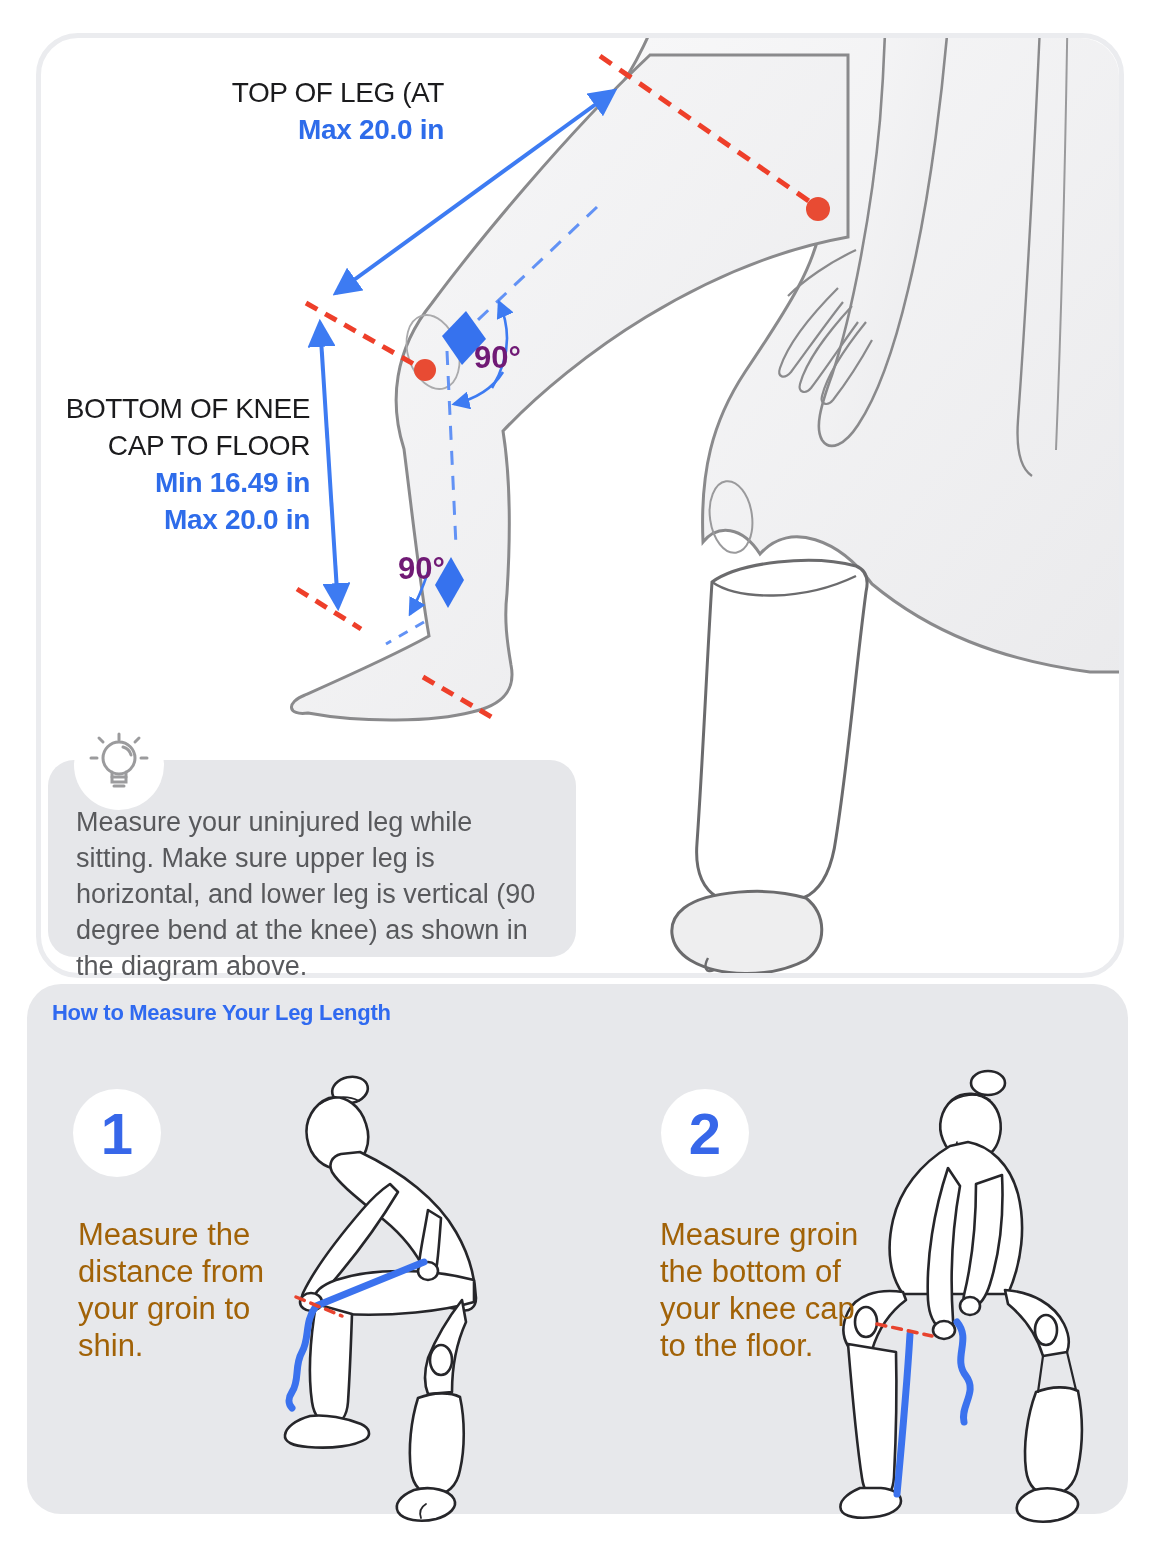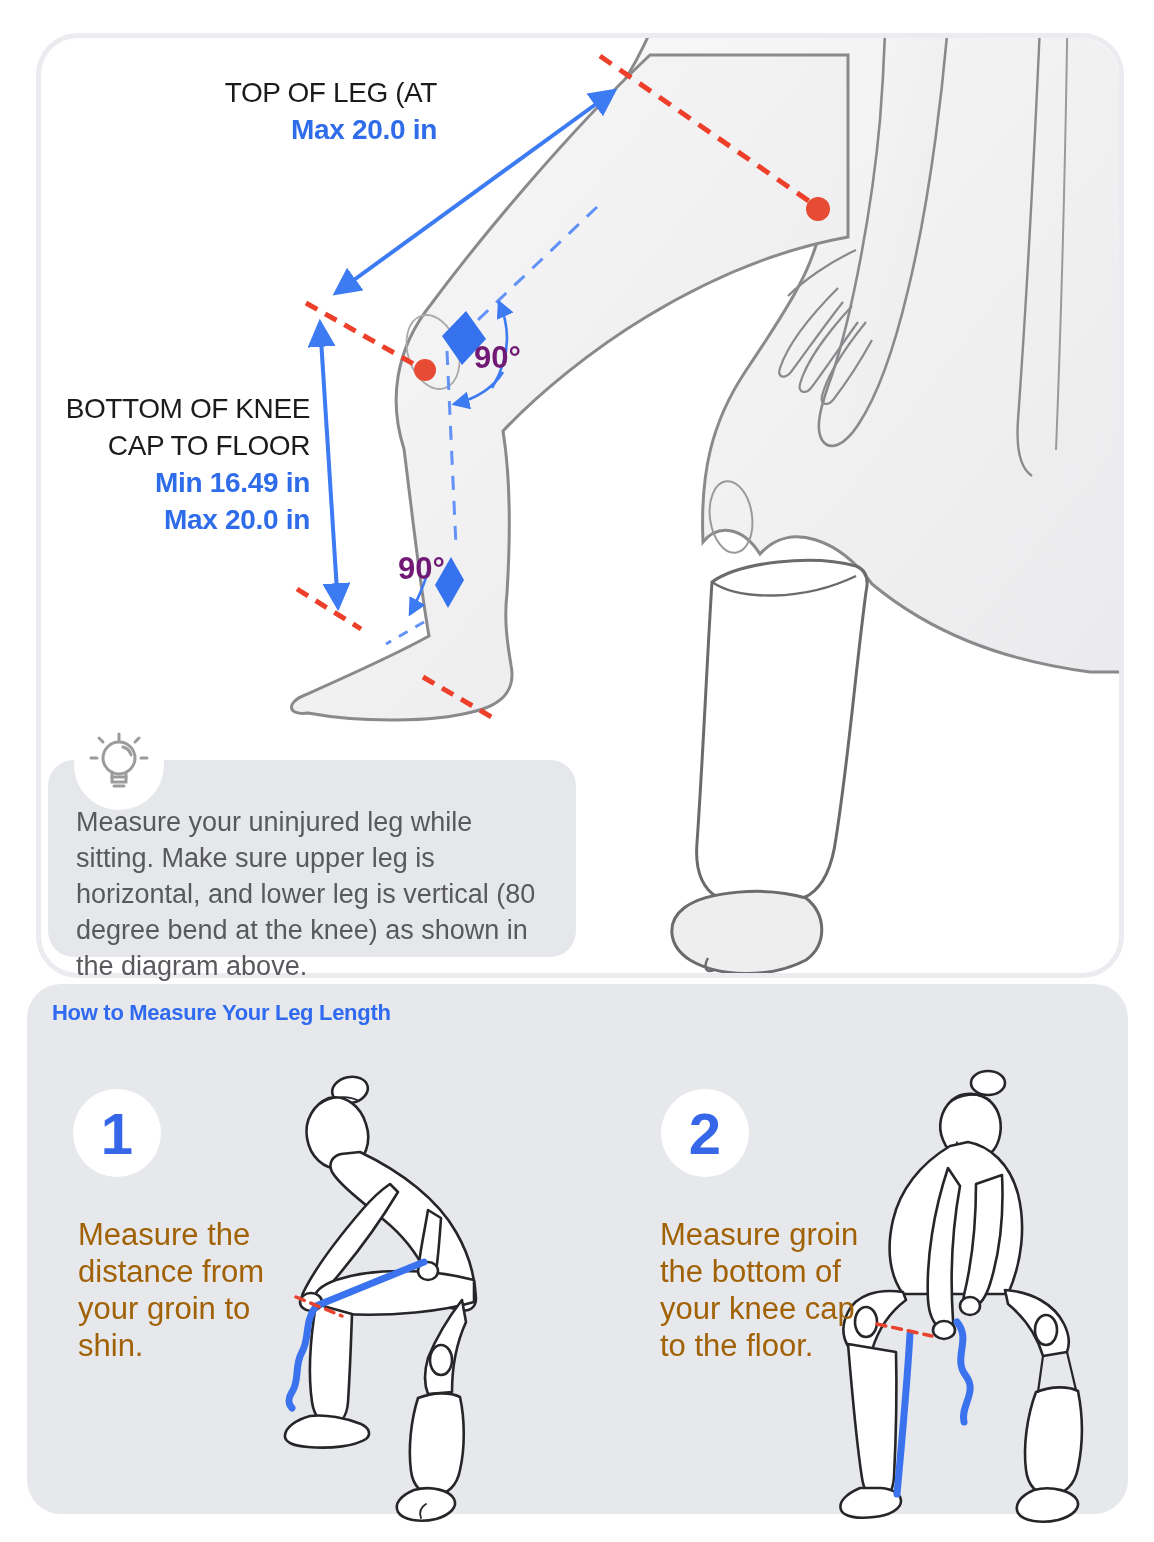--- a/index.html
+++ b/index.html
@@ -37,21 +37,21 @@
         <line x1="40" y1="66" x2="50" y2="66"></line>
         <path d="M 49,27 C 53,28 56,31 57,35"></path>
         <line x1="45" y1="14" x2="45" y2="20"></line>
         <line x1="23" y1="38" x2="17" y2="38"></line>
         <line x1="67" y1="38" x2="73" y2="38"></line>
         <line x1="29" y1="22" x2="25" y2="18"></line>
         <line x1="61" y1="22" x2="65" y2="18"></line>
       </g>
     </svg>
   </div>
-  <div class="tiptext">Measure your uninjured leg while sitting. Make sure upper leg is horizontal, and lower leg is vertical (80 degree bend at the knee) as shown in the diagram above.</div>
+  <div class="tiptext">Measure your uninjured leg while sitting. Make sure upper leg is horizontal, and lower leg is vertical (90 degree bend at the knee) as shown in the diagram above.</div>
 </div>
 
 <svg class="art" width="1154" height="1542" viewBox="0 0 1154 1542">
   <defs>
     <linearGradient id="bodyfill" x1="0" y1="0" x2="1" y2="1">
       <stop offset="0" stop-color="#f8f8f9"></stop>
         <stop offset="1" stop-color="#eaeaec"></stop>
     </linearGradient>
     <clipPath id="cardclip">
         <rect x="41" y="38" width="1078" height="935" rx="38"></rect>
@@ -174,21 +174,21 @@
     <line x1="1067" y1="1352" x2="1076" y2="1390" stroke-width="2.2"></line>
     <path d="M 1034,1490 C 1020,1496 1014,1505 1018,1513 C 1023,1521 1041,1524 1058,1520 C 1073,1516 1081,1508 1077,1500 C 1073,1492 1053,1485 1034,1490 Z"></path>
     <ellipse cx="944" cy="1330" rx="11" ry="9"></ellipse>
     <ellipse cx="970" cy="1306" rx="10" ry="9"></ellipse>
     <path d="M 910,1334 C 907,1385 902,1440 897,1494" fill="none" stroke="#3b72ee" stroke-width="7"></path>
     <path d="M 957,1322 C 972,1340 952,1358 966,1376 C 978,1392 960,1406 964,1422" fill="none" stroke="#3b72ee" stroke-width="7"></path>
     <line x1="877" y1="1324" x2="932" y2="1336" stroke="#e8432e" stroke-width="3.5" stroke-dasharray="9 7"></line>
   </g>
 </svg>
 
-<div class="label-block" style="left:157px;top:74px;width:280px;">
+<div class="label-block" style="left:164px;top:74px;width:280px;">
   <div class="label-black">TOP OF LEG (AT</div>
   <div class="label-blue">Max 20.0 in</div>
 </div>
 
 <div class="label-block" style="left:40px;top:390px;width:270px;">
   <div class="label-black">BOTTOM OF KNEE</div>
   <div class="label-black">CAP TO FLOOR</div>
   <div class="label-blue">Min 16.49 in</div>
   <div class="label-blue">Max 20.0 in</div>
 </div>

